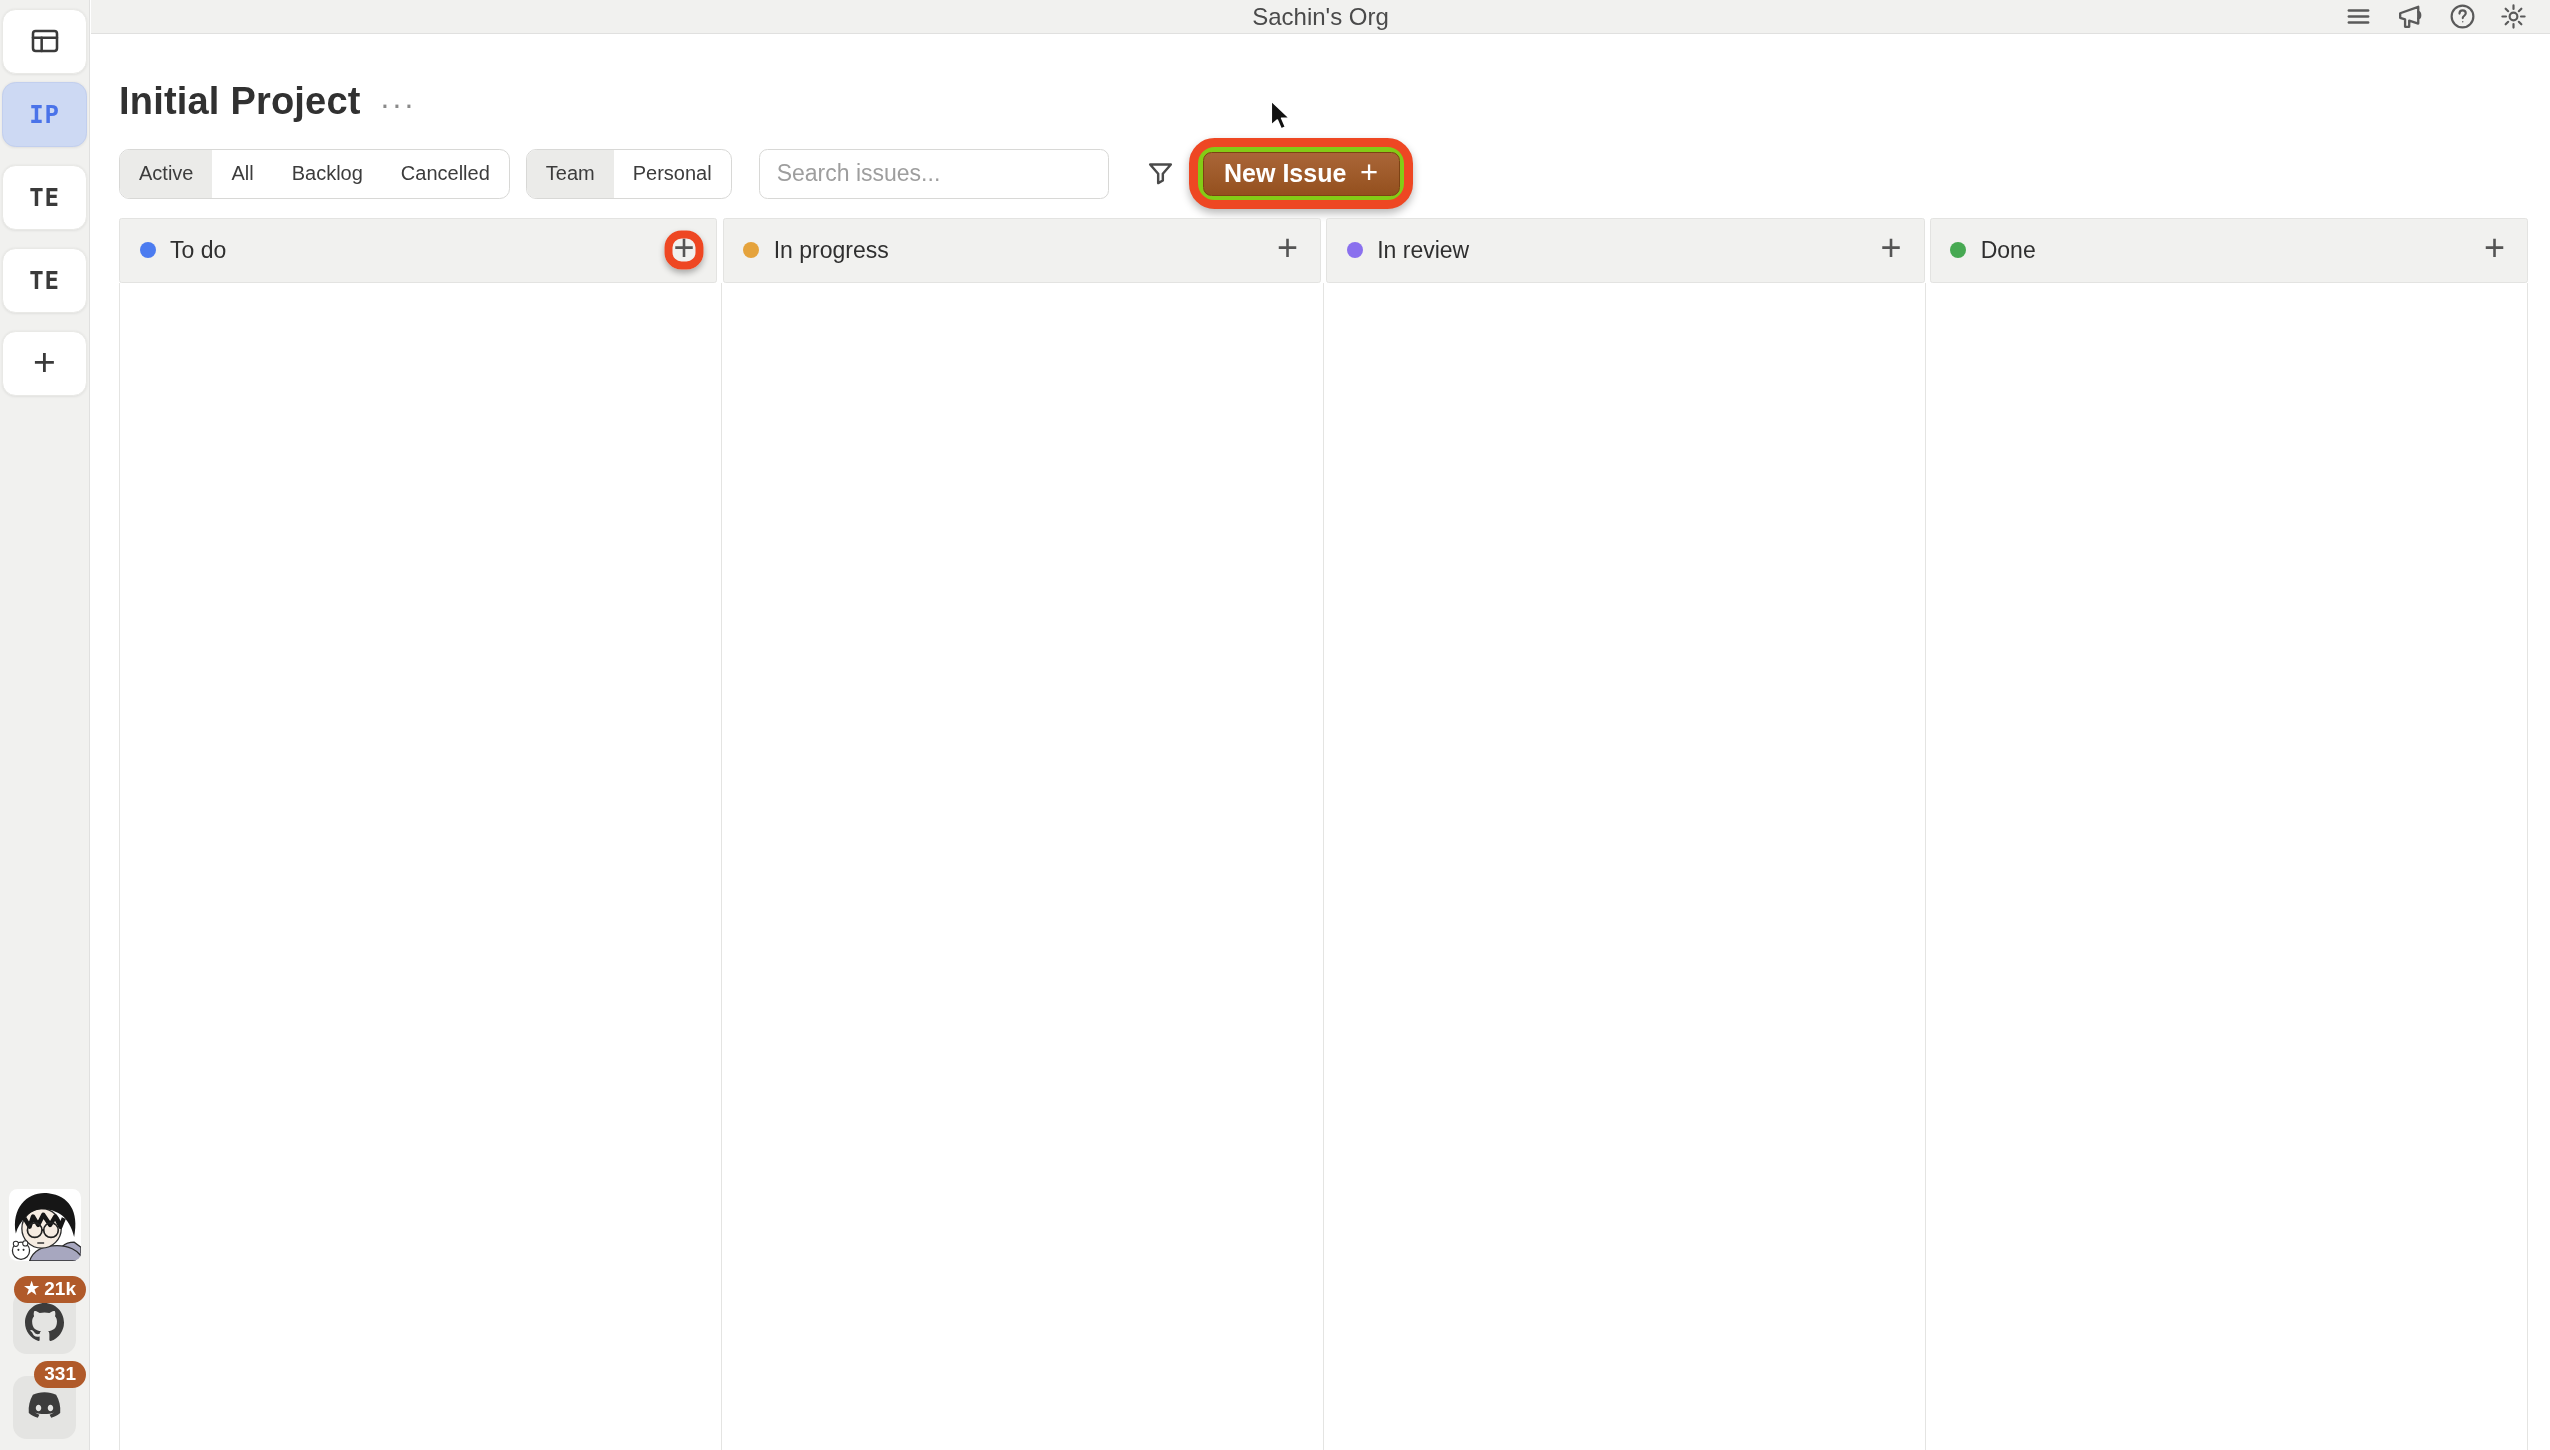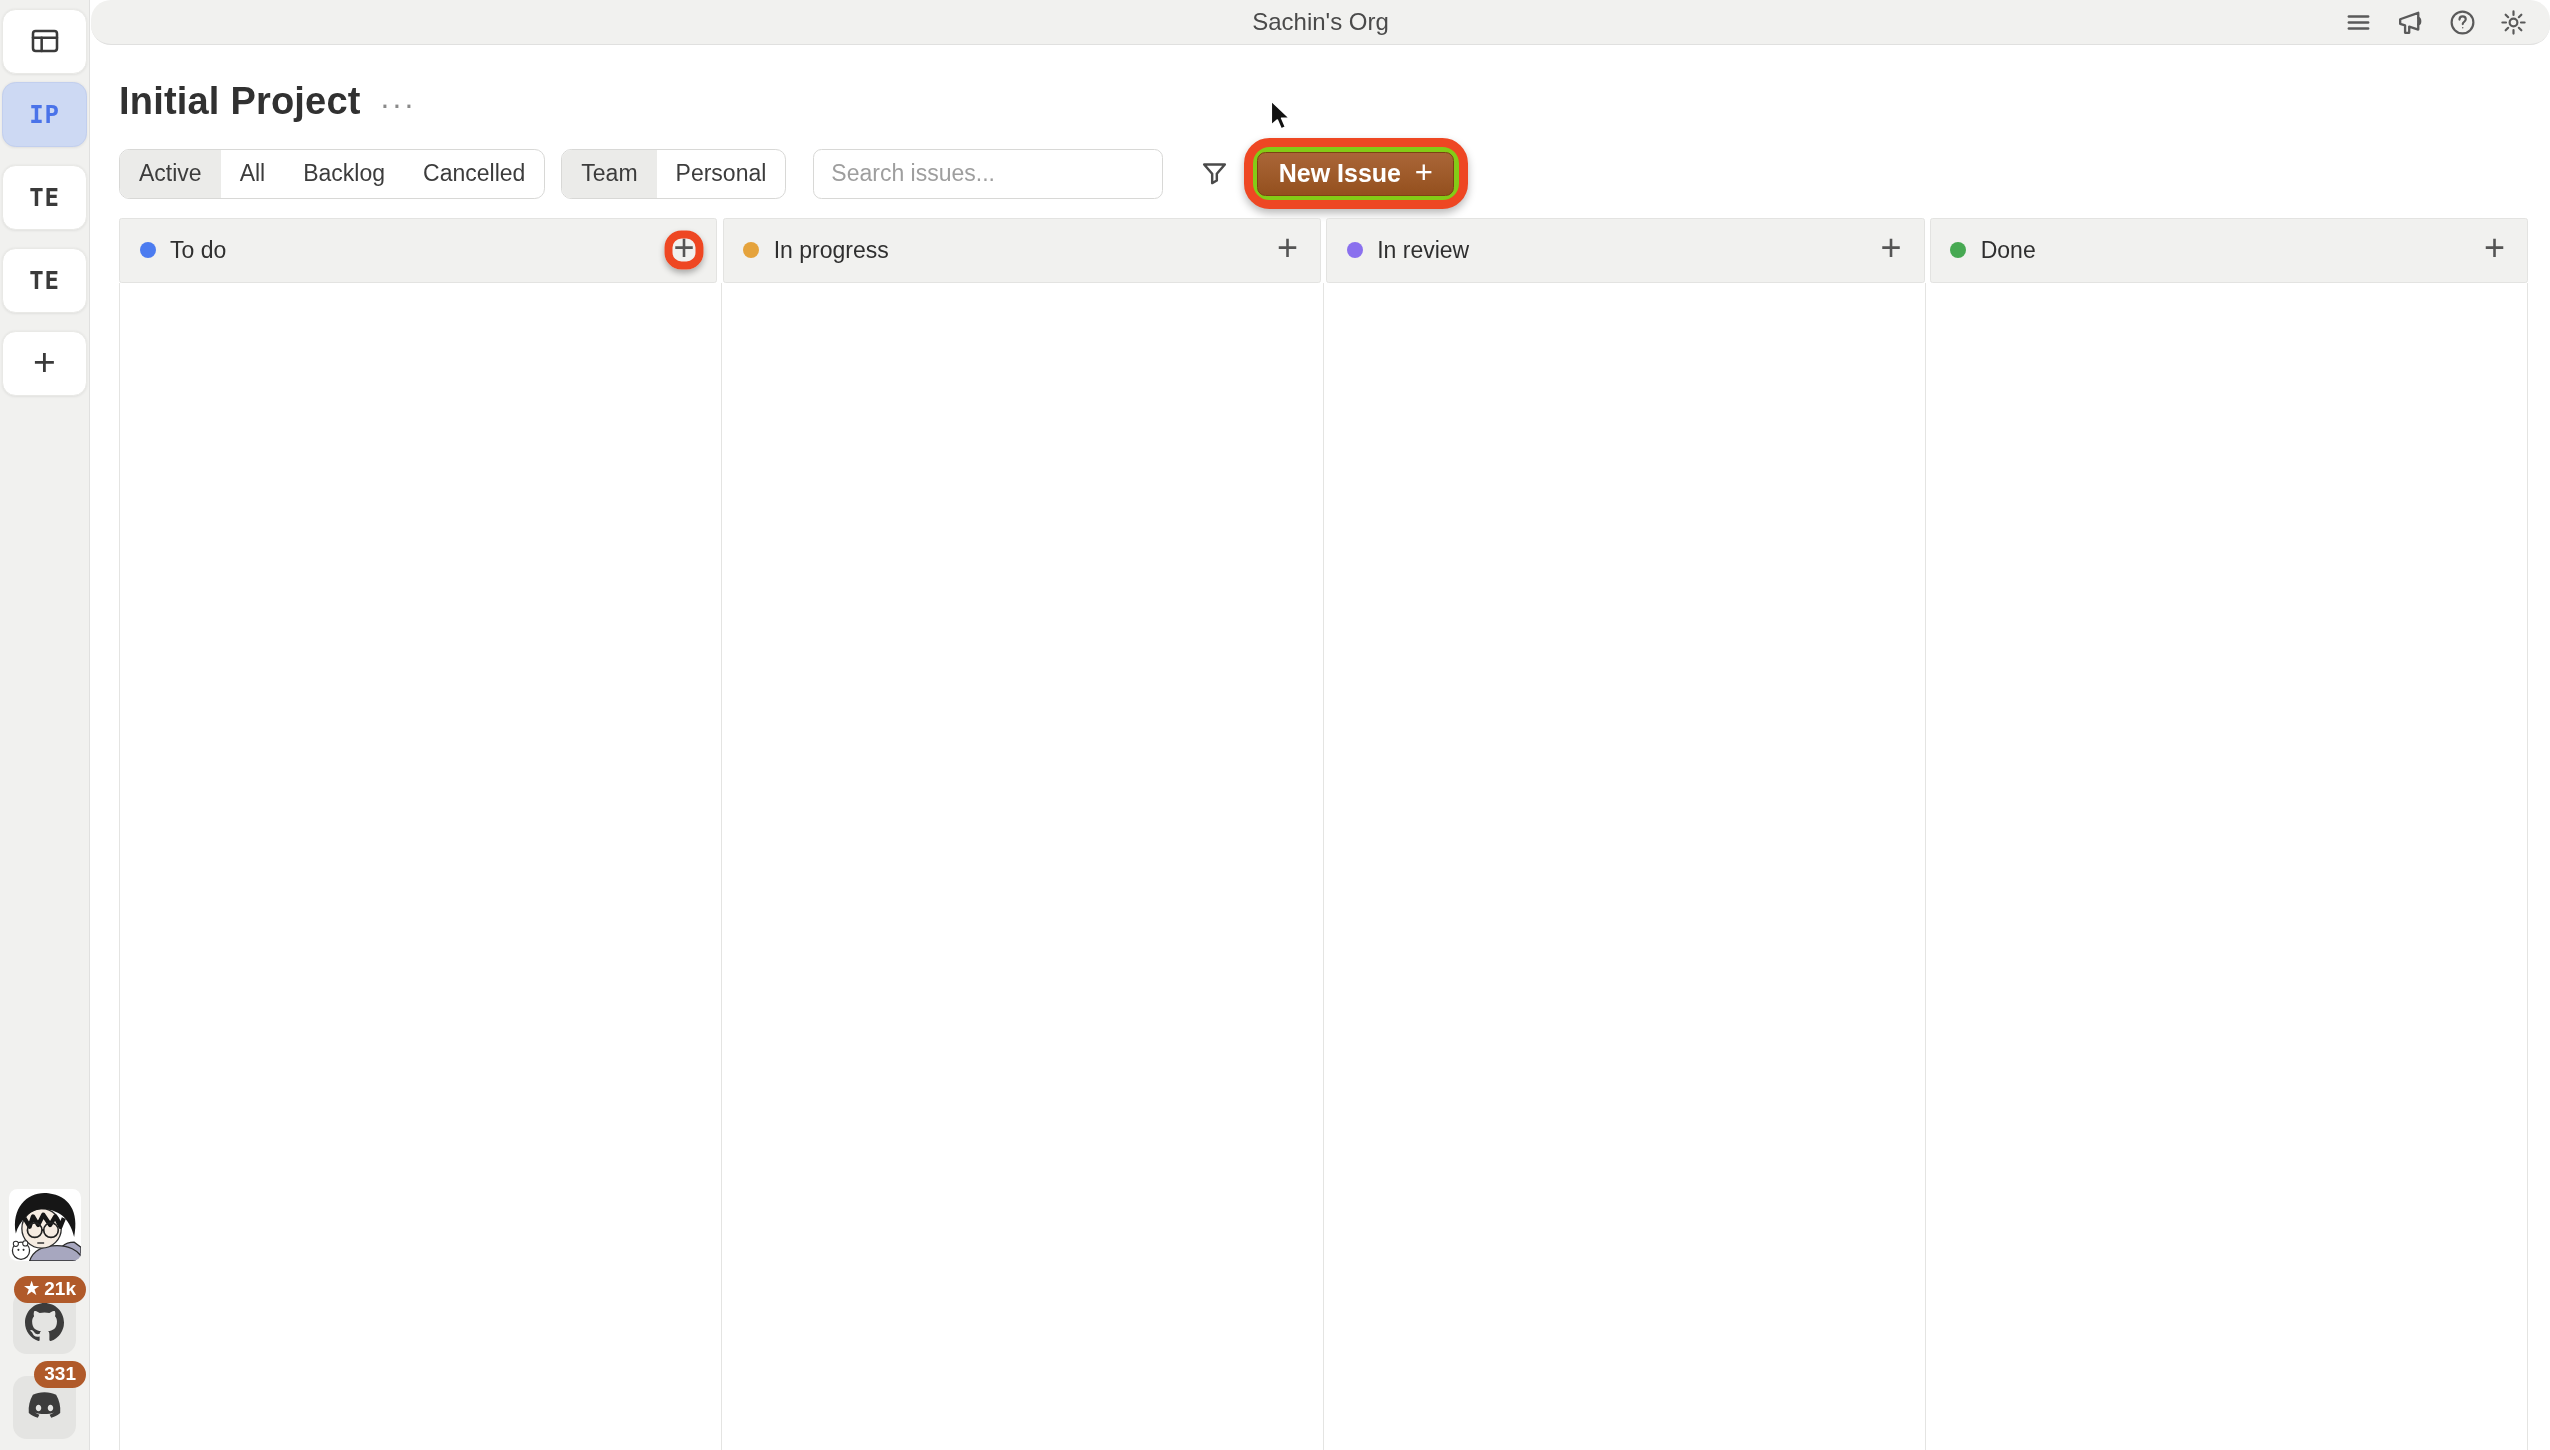--- a/index.html
+++ b/index.html
@@ -38,23 +38,23 @@
   }
   .badge{
     position:absolute; top:-15.4px; right:-10.2px; background:#b05a2a; color:#fff;
     font-size:19px; font-weight:bold; padding:3.4px 10.2px; border-radius:16px;
     display:flex; align-items:center; gap:5.1px; white-space:nowrap; line-height:1.1; z-index:2;
   }
   .badge .star{ font-size:17px; }
 
   
   .topbar{
-    position:absolute; left:91px; right:0; top:0; height:45px;
+    position:absolute; left:91px; right:0; top:0; height:34px;
     background:#f1f1ef; border-bottom:0.9px solid #e0e0df;
-    display:flex; align-items:center; z-index:4;border-radius:20px;
+    display:flex; align-items:center; z-index:4;
   }
   .topbar-title{
     position:absolute; left:0; right:0; text-align:center;
     font-size:24px; font-weight:500; color:#4a4a4a;
   }
   .topbar-icons{ margin-left:auto; display:flex; align-items:center; gap:22px; padding-right:22px; z-index:1; }
   .tb-icon{ display:flex; align-items:center; justify-content:center; cursor:pointer; color:#5a5a5a; }
 
   
   .main{
@@ -67,21 +67,21 @@
     margin-left:19px; color:#8a8a8a; font-size:31px; letter-spacing:1.7px;
     line-height:.4; cursor:pointer; padding-top:6.8px;
   }
 
   .filter-row{ display:flex; align-items:center; margin:25.6px 22px 0 28px; height:50px; flex:none; }
   .seg-group{
     display:flex; height:50px; border:0.9px solid #d8d8d6; border-radius:10.2px;
     background:#fff; overflow:hidden; align-items:stretch; flex:none;
   }
   .seg{
-    padding:0 19px; font-size:23px; color:#3c3c3c; background:transparent; border:none;
+    padding:0 19px; font-size:20px; color:#3c3c3c; background:transparent; border:none;
     display:flex; align-items:center; cursor:pointer; font-family:inherit; white-space:nowrap;
   }
   .seg.sel{ background:#ebebe9; }
   .gap19{ width:16px; flex:none; } .gap32{ width:27px; flex:none; }
   .search{
     width:350px; height:50px; border:0.9px solid #d8d8d6; border-radius:8.5px;
     font-size:23px; padding:0 17px; color:#333; background:#fff; font-family:inherit; outline:none;
   }
   .search::placeholder{ color:#9e9e9e; }
   .funnel-wrap{ margin-left:36px; margin-right:8.5px; display:flex; align-items:center; cursor:pointer; color:#4a4a4a; }

